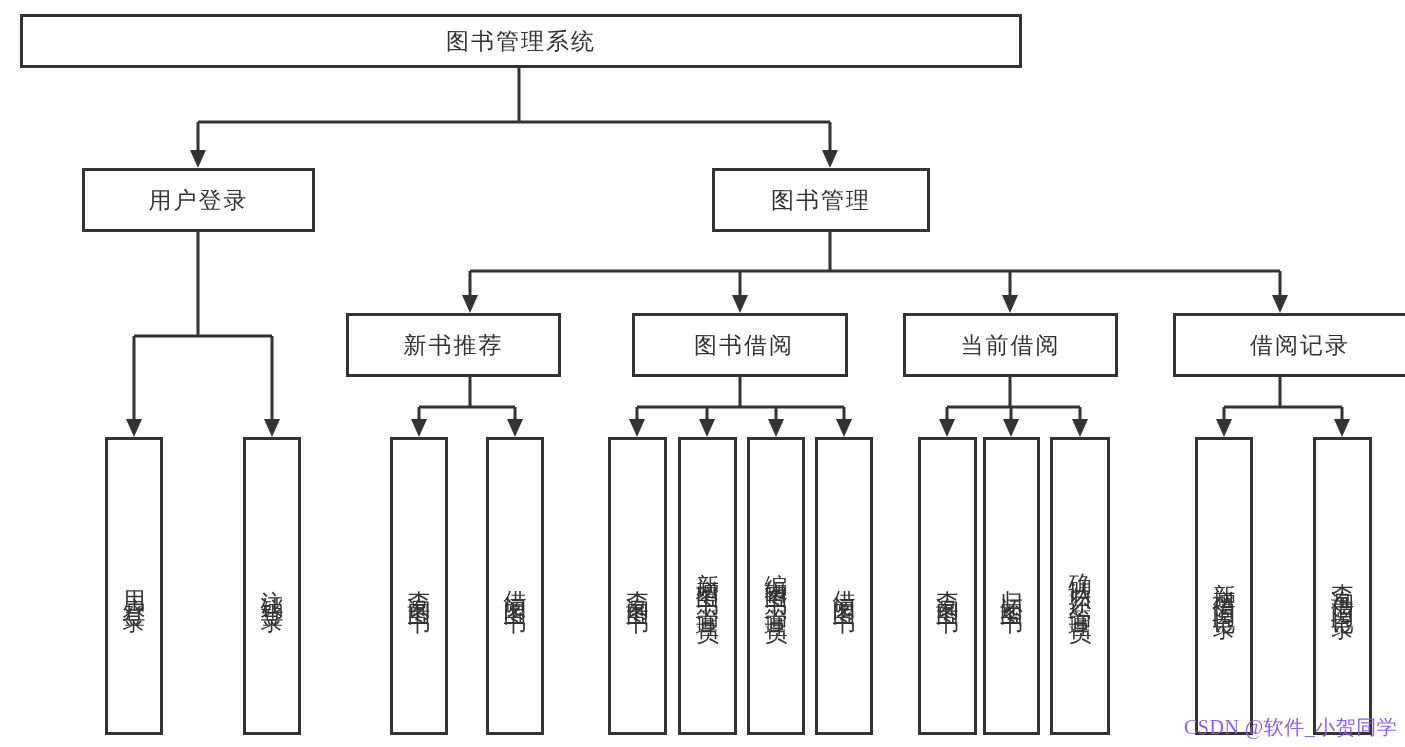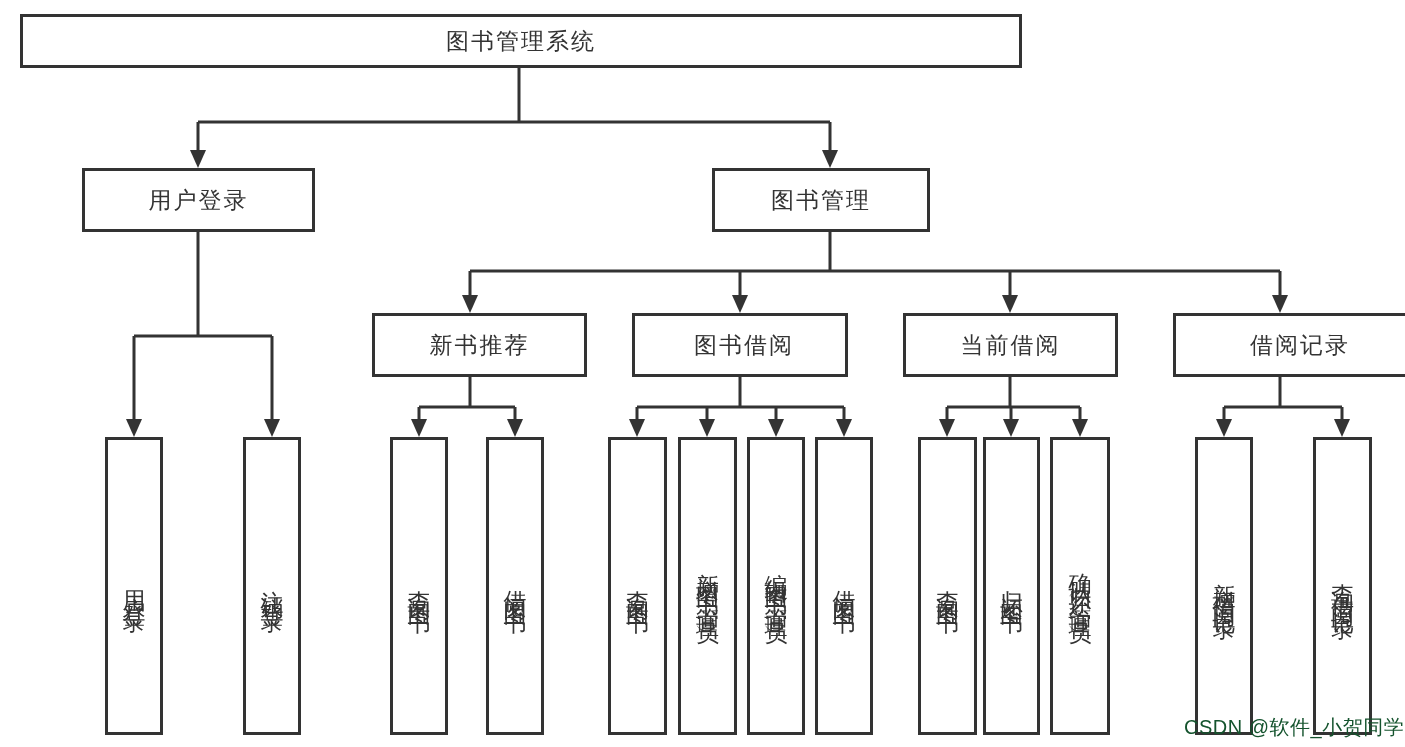--- a/index.html
+++ b/index.html
@@ -6,20 +6,21 @@
   body{
     font-family:"Liberation Sans","DejaVu Sans",sans-serif;
     background:#ffffff;
   }
   .canvas{
     position:relative;
     width:1405px;
     height:747px;
     background:#ffffff;
     overflow:hidden;
+    font-family:Liberation Serif, serif;
   }
   .connectors{
     position:absolute;
     left:0;top:0;
     width:1405px;height:747px;
     pointer-events:none;
   }
   .node{
     position:absolute;
     box-sizing:border-box;
@@ -41,21 +42,21 @@
     font-size:23px;
     letter-spacing:7px;
     line-height:1;
   }
   .watermark{
     position:absolute;
     left:1184px;
     top:714px;
     font-size:20px;
     letter-spacing:0.5px;
-    color:#14532d;
+    color:#8b5cf6;
     white-space:nowrap;
     z-index:5;
   }
 </style>
 </head>
 <body>
 
 <div class="canvas">
 
   <svg class="connectors" viewBox="0 0 1405 747" xmlns="http://www.w3.org/2000/svg">
@@ -99,21 +100,21 @@
       <polygon points="1216,419 1232,419 1224,437"></polygon>
       <polygon points="1334,419 1350,419 1342,437"></polygon>
     </g>
   </svg>
 
   <div class="node h" style="left:20px;top:14px;width:1002px;height:54px;">图书管理系统</div>
 
   <div class="node h" style="left:82px;top:168px;width:233px;height:64px;">用户登录</div>
   <div class="node h" style="left:712px;top:168px;width:218px;height:64px;">图书管理</div>
 
-  <div class="node h" style="left:372px;top:313px;width:215px;height:64px;">新书推荐</div>
+  <div class="node h" style="left:346px;top:313px;width:215px;height:64px;">新书推荐</div>
   <div class="node h" style="left:632px;top:313px;width:216px;height:64px;padding-left:8px;">图书借阅</div>
   <div class="node h" style="left:903px;top:313px;width:215px;height:64px;">当前借阅</div>
   <div class="node h" style="left:1173px;top:313px;width:254px;height:64px;">借阅记录</div>
 
   <div class="node v" style="left:105px;top:437px;width:58px;height:298px;">用户登录</div>
   <div class="node v" style="left:243px;top:437px;width:58px;height:298px;">注销登录</div>
 
   <div class="node v" style="left:390px;top:437px;width:58px;height:298px;">查询图书</div>
   <div class="node v" style="left:486px;top:437px;width:58px;height:298px;">借阅图书</div>
 

